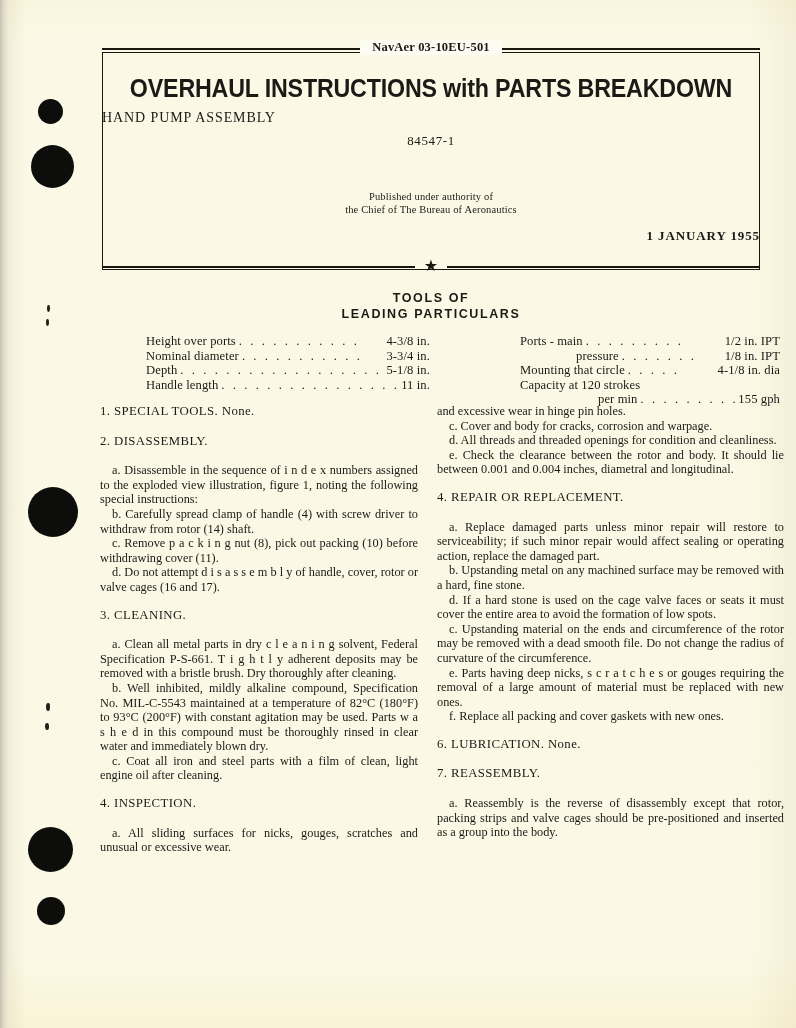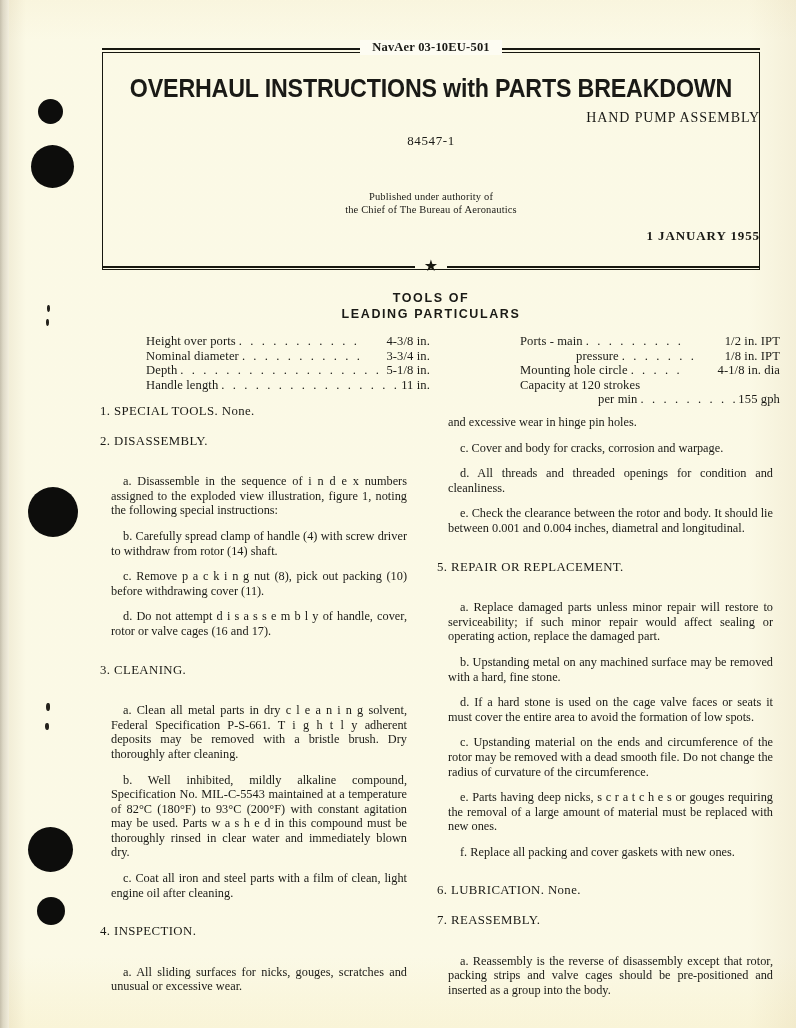--- a/index.html
+++ b/index.html
@@ -94,21 +94,21 @@
     font-size: 25px;
     letter-spacing: -0.2px;
     transform: scaleX(.93);
     white-space: nowrap;
   }
   .subtitle {
     position: absolute;
     left: 102px;
     top: 110px;
     width: 658px;
-    text-align: right;
+    text-align: left;
     font-size: 14px;
     letter-spacing: .9px;
   }
   .part-number {
     position: absolute;
     left: 102px;
     top: 133px;
     width: 658px;
     text-align: center;
     font-size: 13px;
@@ -220,21 +220,21 @@
   .col.right-col { width: 347px; }
 
   .sec-head {
     font-size: 12.8px;
     letter-spacing: .4px;
     margin: 0 0 2px 0;
     white-space: nowrap;
   }
   .sec-gap { height: 13px; }
   .para {
-    margin: 11px;
+    margin: 0;
     text-align: justify;
     text-justify: inter-word;
     text-indent: 12px;
     hyphens: none;
   }
   .para.cont { text-indent: 0; }
 </style>
 </head>
 <body>
 
@@ -312,21 +312,21 @@
           <span class="tlp-label">Ports - main</span>
           <span class="tlp-dots">. . . . . . . . .</span>
           <span class="tlp-val">1/2 in. IPT</span>
         </div>
         <div class="tlp-row indent">
           <span class="tlp-label">pressure</span>
           <span class="tlp-dots">. . . . . . .</span>
           <span class="tlp-val">1/8 in. IPT</span>
         </div>
         <div class="tlp-row">
-          <span class="tlp-label">Mounting hole circle</span>
+          <span class="tlp-label">Mounting that circle</span>
           <span class="tlp-dots">. . . . .</span>
           <span class="tlp-val">4-1/8 in. dia</span>
         </div>
         <div class="tlp-row plain"><span>Capacity at 120 strokes</span></div>
         <div class="tlp-row indent2">
           <span class="tlp-label">per min</span>
           <span class="tlp-dots">. . . . . . . . .</span>
           <span class="tlp-val">155 gph</span>
         </div>
       </div>
@@ -352,21 +352,21 @@
         <div class="sec-head">4.  INSPECTION.</div>
         <div class="sec-gap"></div>
         <p class="para">a.  All sliding surfaces for nicks, gouges, scratches and unusual or excessive wear.</p>
       </div>
     <div class="col right-col" id="body-right">
         <p class="para cont">and excessive wear in hinge pin holes.</p>
         <p class="para">c.  Cover and body for cracks, corrosion and warpage.</p>
         <p class="para">d.  All threads and threaded openings for condition and cleanliness.</p>
         <p class="para">e.  Check the clearance between the rotor and body. It should lie between 0.001 and 0.004 inches, diametral and longitudinal.</p>
         <div class="sec-gap"></div>
-        <div class="sec-head">5.  REPAIR OR REPLACEMENT.</div>
+        <div class="sec-head">4.  REPAIR OR REPLACEMENT.</div>
         <div class="sec-gap"></div>
         <p class="para">a.  Replace damaged parts unless minor repair will restore to serviceability; if such minor repair would affect sealing or operating action, replace the damaged part.</p>
         <p class="para">b.  Upstanding metal on any machined surface may be removed with a hard, fine stone.</p>
         <p class="para">d.  If a hard stone is used on the cage valve faces or seats it must cover the entire area to avoid the formation of low spots.</p>
         <p class="para">c.  Upstanding material on the ends and circumference of the rotor may be removed with a dead smooth file. Do not change the radius of curvature of the circumference.</p>
         <p class="para">e.  Parts having deep nicks, s c r a t c h e s  or gouges requiring the removal of a large amount of material must be replaced with new ones.</p>
         <p class="para">f. Replace all packing and cover gaskets with new ones.</p>
         <div class="sec-gap"></div>
         <div class="sec-head">6.  LUBRICATION.  None.</div>
         <div class="sec-gap"></div>

